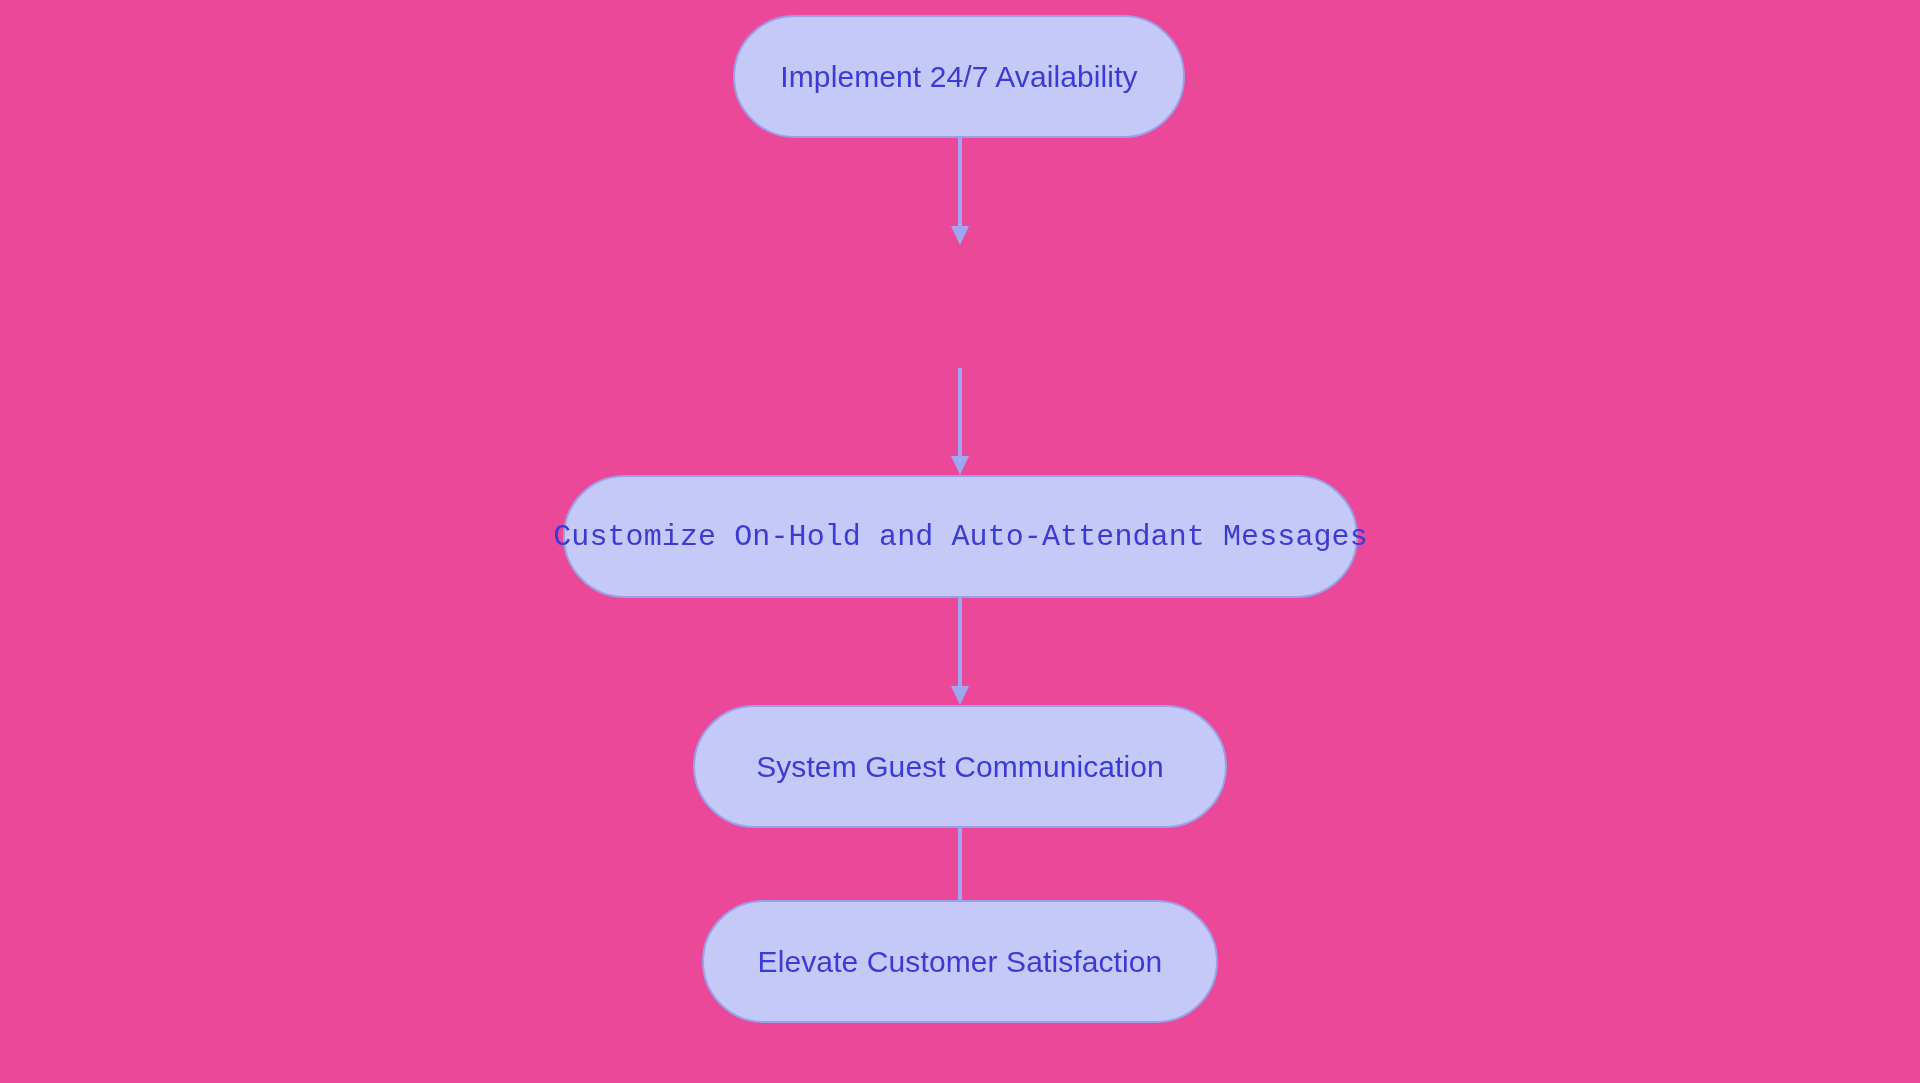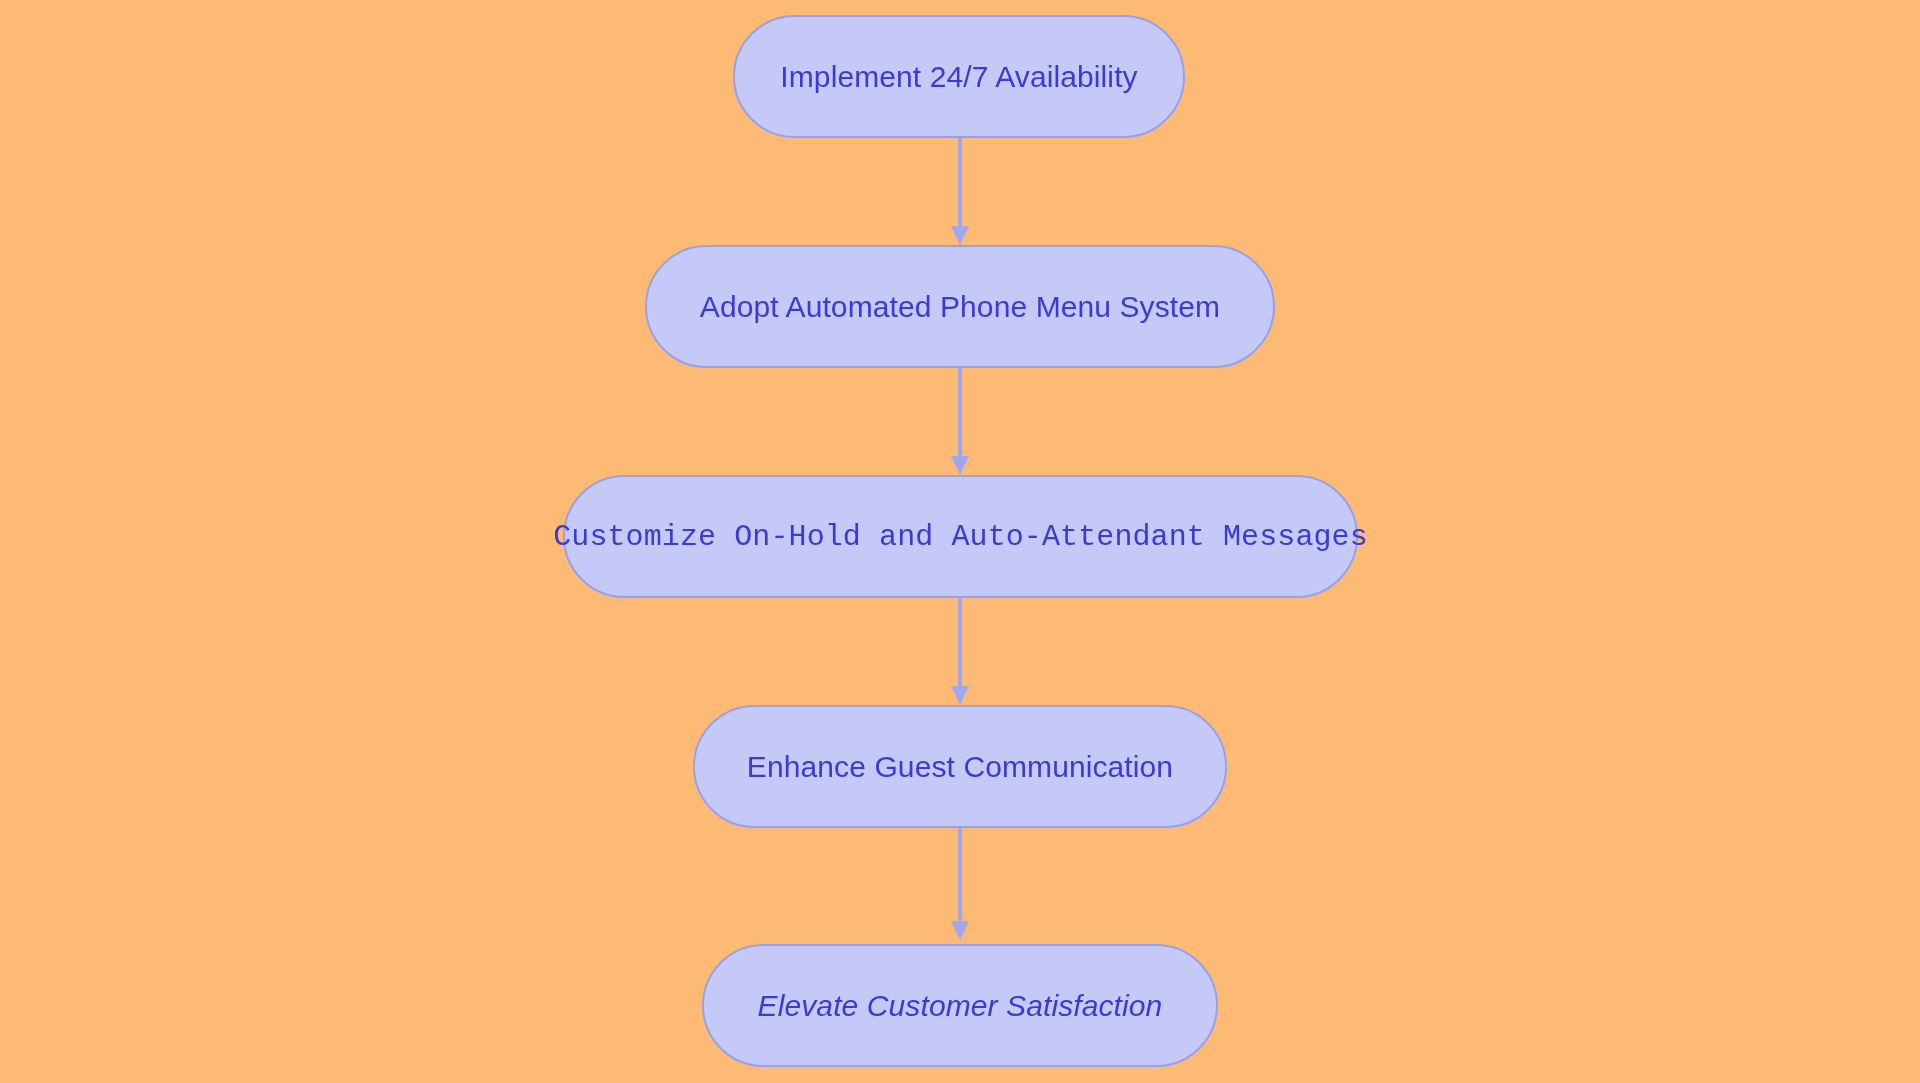--- a/index.html
+++ b/index.html
@@ -11,21 +11,21 @@
   body {
     width: 1920px;
     height: 1083px;
     overflow: hidden;
     font-family: "Liberation Sans", "DejaVu Sans", sans-serif;
   }
   #flowchart {
     position: relative;
     width: 1920px;
     height: 1083px;
-    background: #fdba74;
+    background: #ec4899;
   }
   .node {
     position: absolute;
     box-sizing: border-box;
     height: 123px;
     border-radius: 62px;
     background: #c5c9f7;
     border: 2px solid #9aa0e8;
     display: flex;
     align-items: center;
@@ -80,29 +80,26 @@
     <g>
       <line class="arrow-shaft" x1="960" y1="828" x2="960" y2="923"></line>
       <polygon class="arrow-head" points="951,921 969,921 960,940"></polygon>
     </g>
   </svg>
 
   <div class="node" style="left:733px; top:15px; width:452px;">
     <span class="node-label">Implement 24/7 Availability</span>
   </div>
 
-  <div class="node" style="left:645px; top:245px; width:630px;">
-    <span class="node-label">Adopt Automated Phone Menu System</span>
-  </div>
 
   <div class="node" style="left:563px; top:475px; width:795px;font-family:Liberation Mono, monospace;">
     <span class="node-label">Customize On-Hold and Auto-Attendant Messages</span>
   </div>
 
   <div class="node" style="left:693px; top:705px; width:534px;">
-    <span class="node-label">Enhance Guest Communication</span>
+    <span class="node-label">System Guest Communication</span>
   </div>
 
-  <div class="node" style="left:702px; top:944px; width:516px;font-style:italic;">
+  <div class="node" style="left:702px; top:900px; width:516px;">
     <span class="node-label">Elevate Customer Satisfaction</span>
   </div>
 
 </div>
 
 </body></html>

